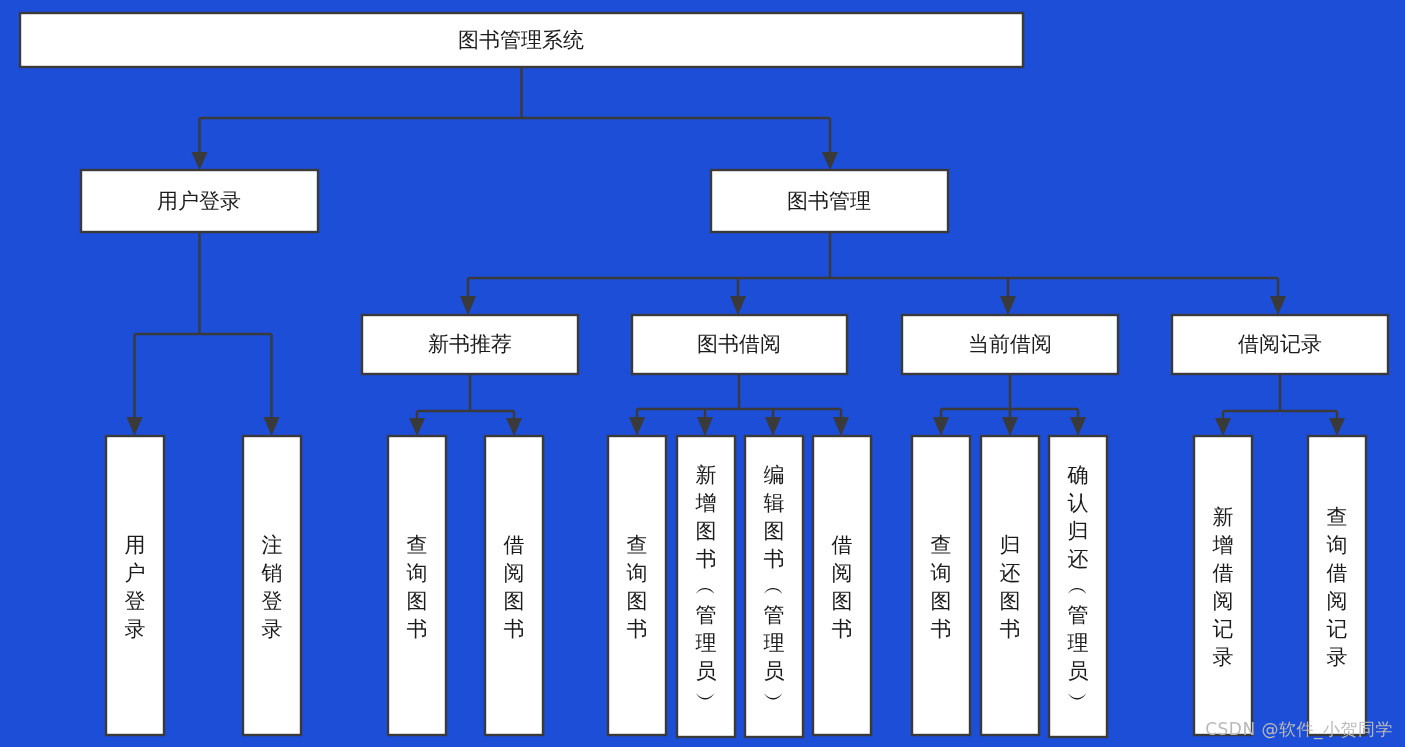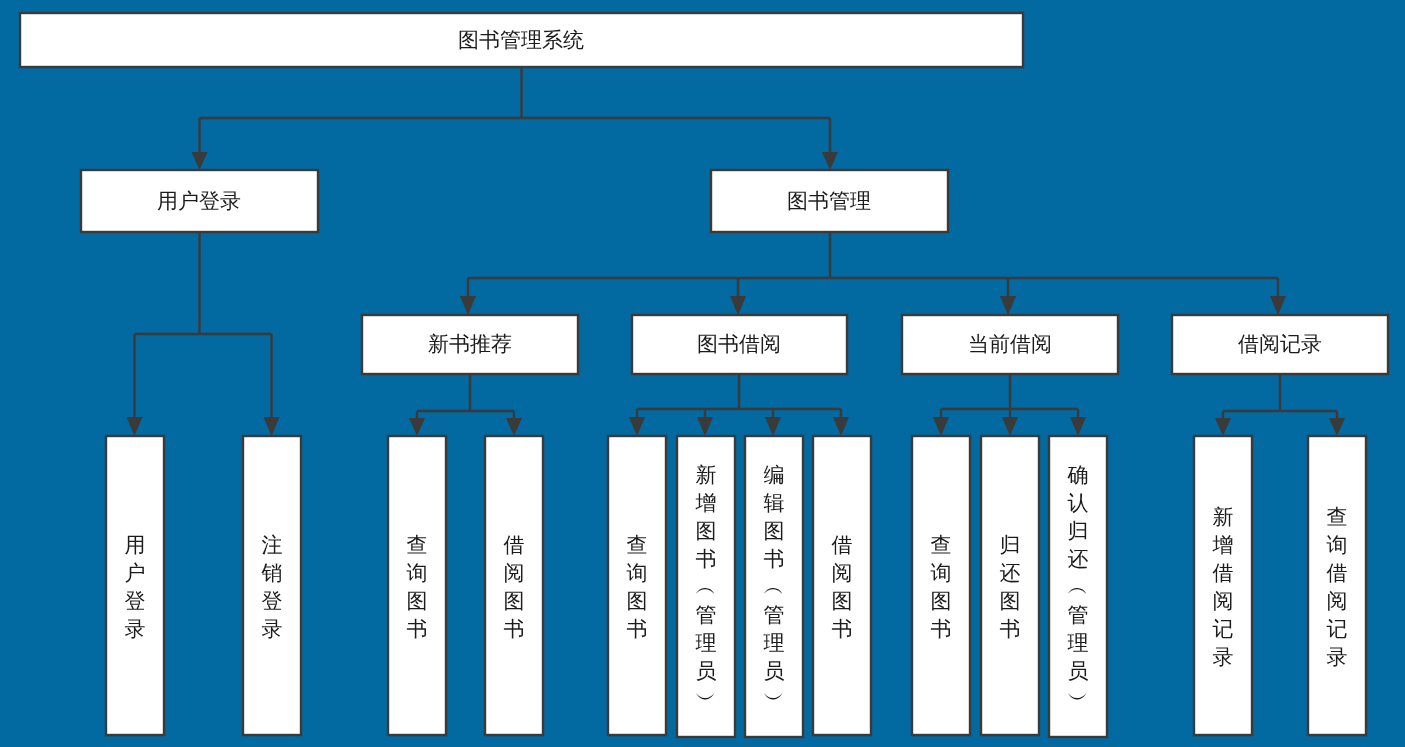--- a/index.html
+++ b/index.html
@@ -7,21 +7,21 @@
     padding: 0;
     background: #ffffff;
   }
   body {
     font-family: "DejaVu Sans", "Liberation Sans", sans-serif;
   }
   #diagram-root {
     position: relative;
     width: 1405px;
     height: 747px;
-    background: #0369a1;
+    background: #1d4ed8;
     overflow: hidden;
   }
   svg.diagram-canvas {
     position: absolute;
     left: 0;
     top: 0;
     width: 1405px;
     height: 747px;
   }
   .node-box {
@@ -221,14 +221,15 @@
       <rect class="node-box" x="1194" y="436" width="58" height="299"></rect>
       <text class="node-label-vert" x="1223" y="460"><tspan x="1223" y="523.9">新</tspan><tspan x="1223" y="551.9">增</tspan><tspan x="1223" y="579.9">借</tspan><tspan x="1223" y="607.9">阅</tspan><tspan x="1223" y="635.9">记</tspan><tspan x="1223" y="663.9">录</tspan></text>
     </g>
     <g>
       <rect class="node-box" x="1308" y="436" width="58" height="299"></rect>
       <text class="node-label-vert" x="1337" y="460"><tspan x="1337" y="523.9">查</tspan><tspan x="1337" y="551.9">询</tspan><tspan x="1337" y="579.9">借</tspan><tspan x="1337" y="607.9">阅</tspan><tspan x="1337" y="635.9">记</tspan><tspan x="1337" y="663.9">录</tspan></text>
     </g>
 
   </svg>
 
+  <div class="watermark">CSDN @软件_小贺同学</div>
 
 </div>
 
 </body></html>

